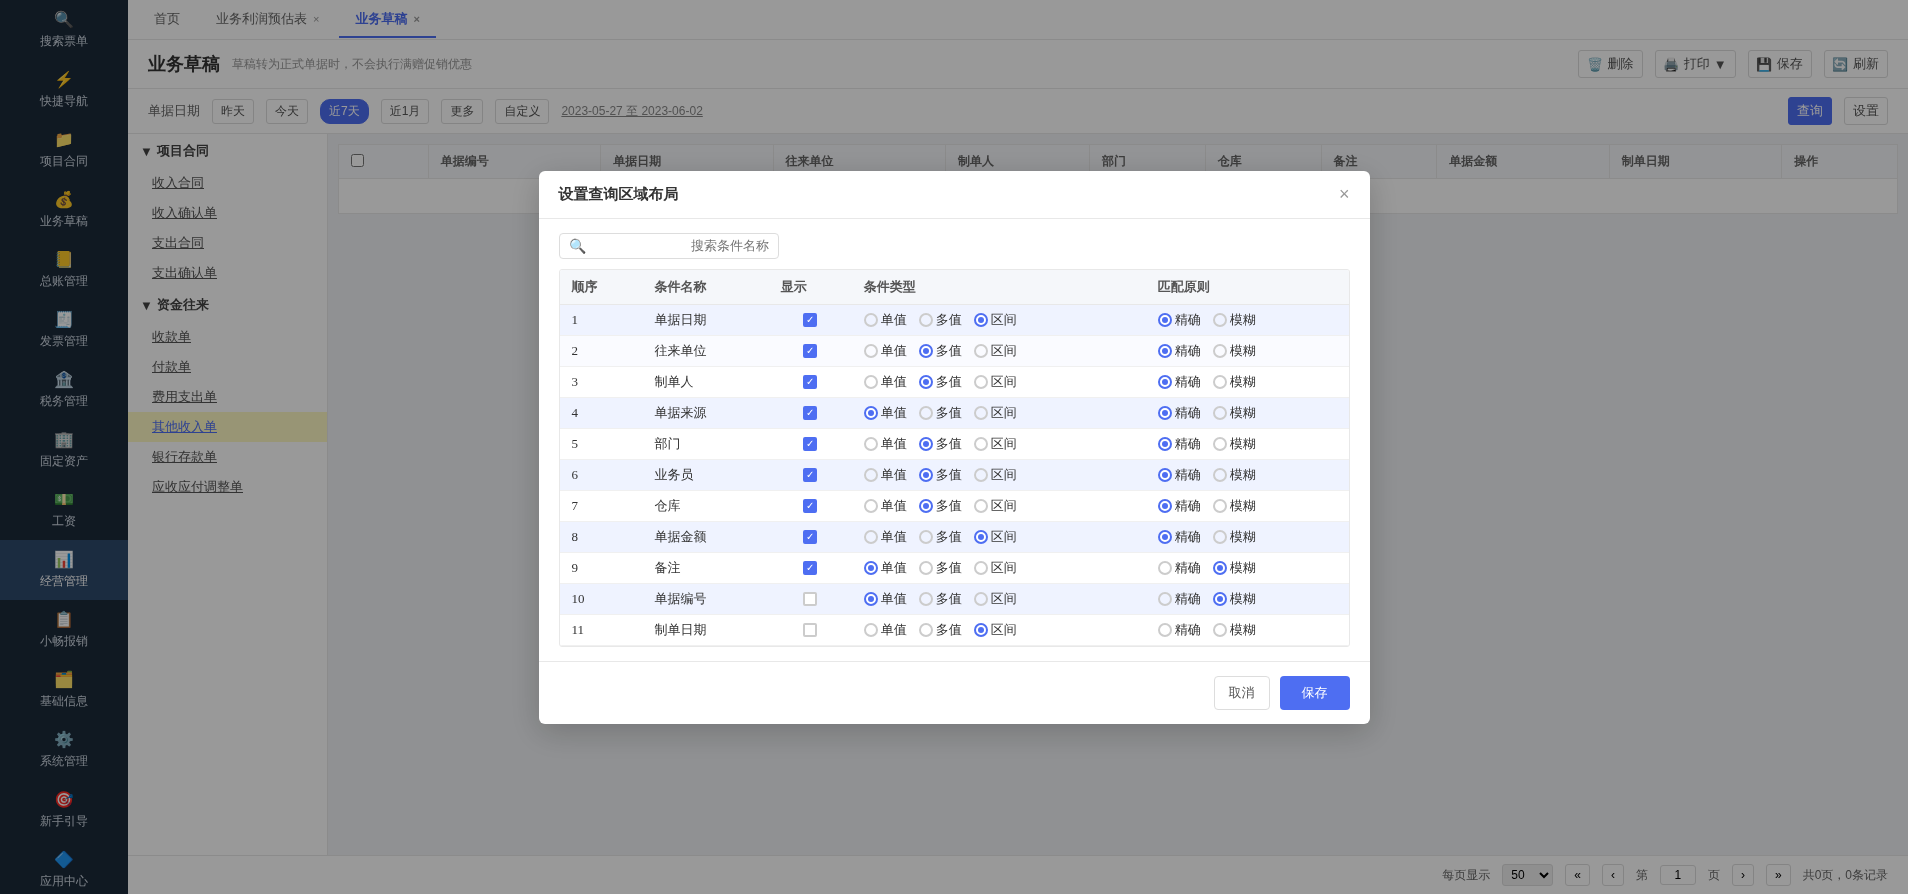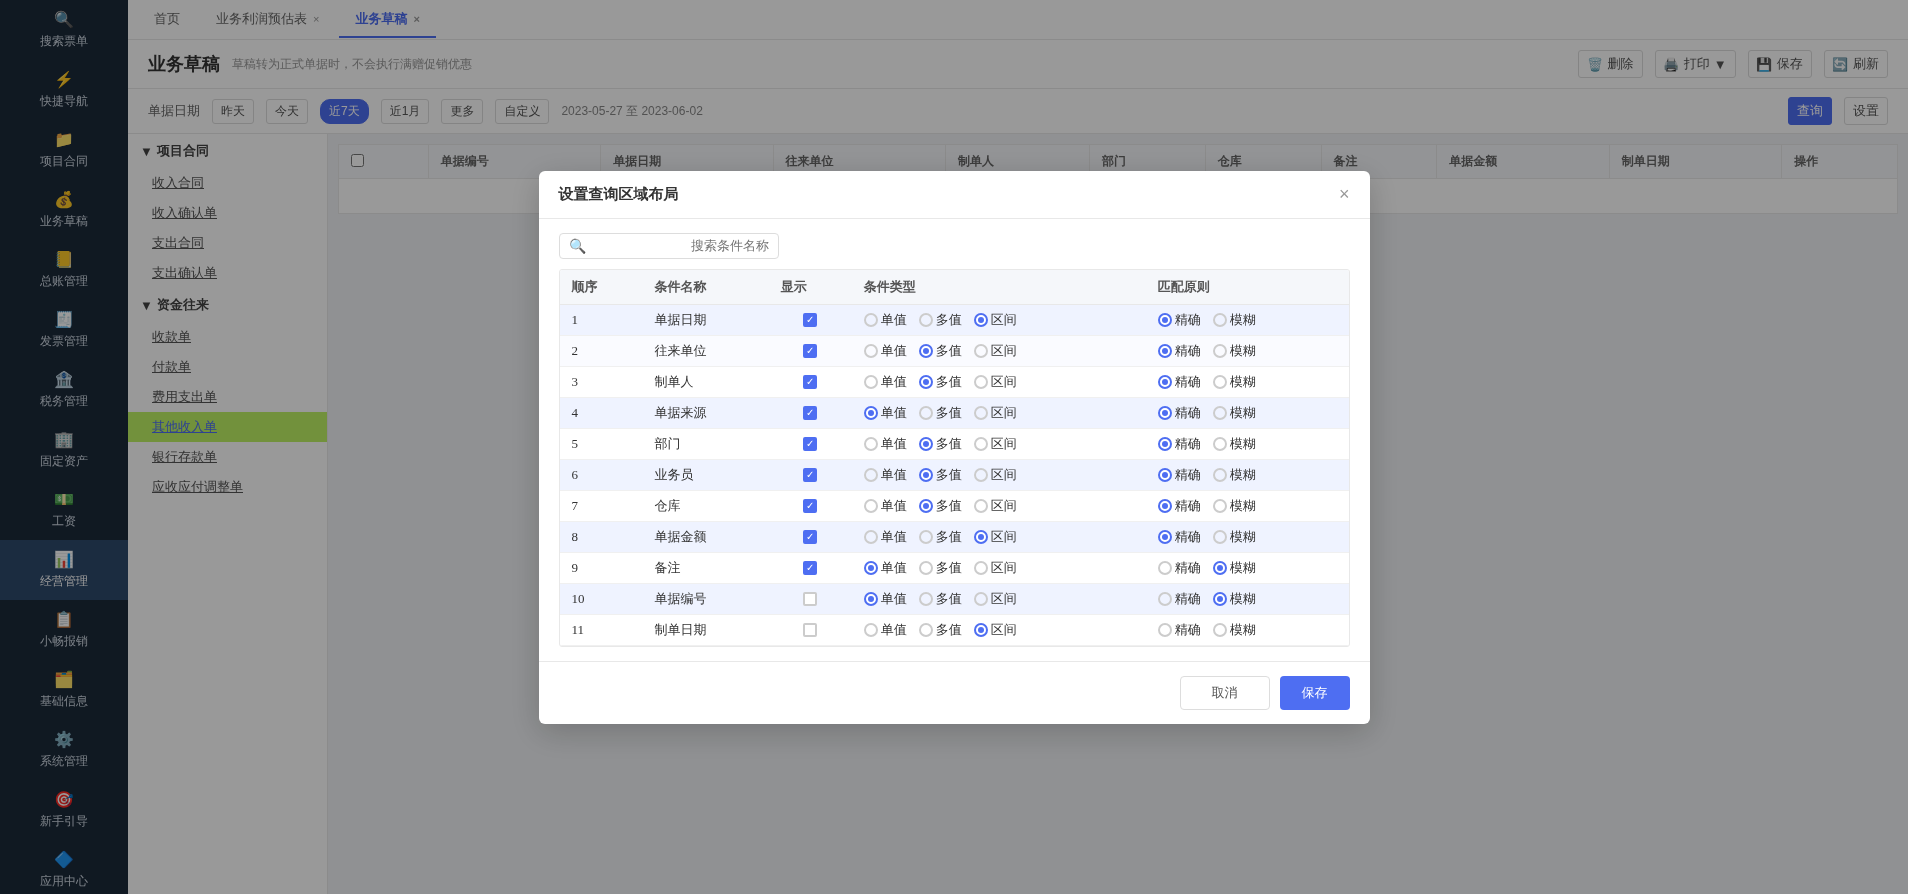--- a/index.html
+++ b/index.html
@@ -30,21 +30,21 @@
     .page-subtitle { font-size: 12px; color: #999; }
     .page-actions { display: flex; gap: 12px; }
     .action-btn { display: flex; align-items: center; gap: 4px; font-size: 13px; color: #555; cursor: pointer; padding: 4px 8px; border: 1px solid #ddd; border-radius: 3px; background: #fff; }
     .action-btn.primary { background: #4e6ef2; color: #fff; border-color: #4e6ef2; }
 
     
     .filter-bar { background: #fff; padding: 8px 20px; border-bottom: 1px solid #e8e8e8; display: flex; align-items: center; gap: 12px; }
     .filter-label { color: #666; font-size: 13px; }
     .filter-btn { padding: 3px 8px; border: 1px solid #ddd; border-radius: 3px; cursor: pointer; font-size: 12px; color: #555; background: #fff; }
     .filter-btn.active { background: #4e6ef2; color: #fff; border-color: #4e6ef2; border-radius: 10px; }
-    .filter-date { font-size: 12px; color: #888; }
+    .filter-date { font-size: 12px; color: #888; text-decoration: underline; }
 
     
     .content-area { display: flex; flex: 1; overflow: hidden; }
 
     
     .left-panel { width: 200px; background: #fff; border-right: 1px solid #e8e8e8; overflow-y: auto; flex-shrink: 0; }
     .left-panel-header { padding: 10px 12px; display: flex; align-items: center; justify-content: space-between; border-bottom: 1px solid #e8e8e8; }
     .left-panel-title { font-size: 13px; font-weight: bold; }
     .collapse-btn { cursor: pointer; color: #999; }
     .left-panel-group { padding: 8px 12px; font-size: 13px; font-weight: bold; color: #444; display: flex; align-items: center; gap: 4px; cursor: pointer; }
@@ -99,21 +99,21 @@
     .radio-item { display: flex; align-items: center; gap: 3px; cursor: pointer; }
     .radio-circle { width: 14px; height: 14px; border-radius: 50%; border: 2px solid #ccc; display: flex; align-items: center; justify-content: center; }
     .radio-circle.checked { border-color: #4e6ef2; background: #fff; }
     .radio-circle.checked::after { content: ''; width: 6px; height: 6px; border-radius: 50%; background: #4e6ef2; display: block; }
     .checkbox-box { width: 14px; height: 14px; border: 2px solid #4e6ef2; border-radius: 2px; background: #4e6ef2; display: flex; align-items: center; justify-content: center; }
     .checkbox-box.unchecked { background: #fff; border-color: #ccc; }
     .checkbox-check { color: #fff; font-size: 10px; line-height: 1; }
 
     
     .dialog-footer { padding: 14px 20px; border-top: 1px solid #e8e8e8; display: flex; justify-content: flex-end; gap: 10px; }
-    .btn-cancel { padding: 7px 31px; border: 1px solid #ddd; border-radius: 4px; background: #fff; cursor: pointer; font-size: 13px; color: #555; }
+    .btn-cancel { padding: 7px 14px; border: 1px solid #ddd; border-radius: 4px; background: #fff; cursor: pointer; font-size: 13px; color: #555; }
     .btn-save { padding: 7px 22px; border: none; border-radius: 4px; background: #4e6ef2; color: #fff; cursor: pointer; font-size: 13px; }
 
     
     ::-webkit-scrollbar { width: 6px; height: 6px; }
     ::-webkit-scrollbar-thumb { background: #ccc; border-radius: 3px; }
     ::-webkit-scrollbar-track { background: #f5f5f5; }
   </style>
 </head>
 <body>
 
@@ -249,21 +249,21 @@
         <div class="left-panel-sub">收入确认单</div>
         <div class="left-panel-sub">支出合同</div>
         <div class="left-panel-sub">支出确认单</div>
         <div class="left-panel-group">
           <span>▼</span>
           <span>资金往来</span>
         </div>
         <div class="left-panel-sub">收款单</div>
         <div class="left-panel-sub">付款单</div>
         <div class="left-panel-sub">费用支出单</div>
-        <div class="left-panel-sub active" style="background:#bef264;color:#4e6ef2;">其他收入单</div>
+        <div class="left-panel-sub active" style="background:#fef9c3;color:#4e6ef2;">其他收入单</div>
         <div class="left-panel-sub">银行存款单</div>
         <div class="left-panel-sub">应收应付调整单</div>
       </div>
 
       <div class="right-content">
         <table class="data-table">
           <thead>
             <tr>
               <th><input type="checkbox" style=""></th>
               <th>单据编号</th>
@@ -280,20 +280,36 @@
           </thead>
           <tbody>
             <tr>
               <td colspan="11" class="empty-message">未找到任何业务草稿</td>
             </tr>
           </tbody>
         </table>
       </div>
     </div>
 
+    <div class="bottom-bar">
+      <span>每页显示</span>
+      <select style="padding:2px 4px;border:1px solid #ddd;border-radius:3px;font-size:12px;">
+        <option>50</option>
+        <option>100</option>
+        <option>200</option>
+      </select>
+      <button class="pagination-btn">«</button>
+      <button class="pagination-btn">‹</button>
+      <span>第</span>
+      <input type="text" value="1" style="width: 36px; text-align: center; border: 1px solid rgb(221, 221, 221); border-radius: 3px; padding: 2px 4px; font-size: 12px;">
+      <span>页</span>
+      <button class="pagination-btn">›</button>
+      <button class="pagination-btn">»</button>
+      <span>共0页，0条记录</span>
+    </div>
   </div>
 </div>
 
 <div class="overlay">
   <div class="dialog">
 
     <div class="dialog-header">
       <span class="dialog-title">设置查询区域布局</span>
       <span class="dialog-close">×</span>
     </div>

